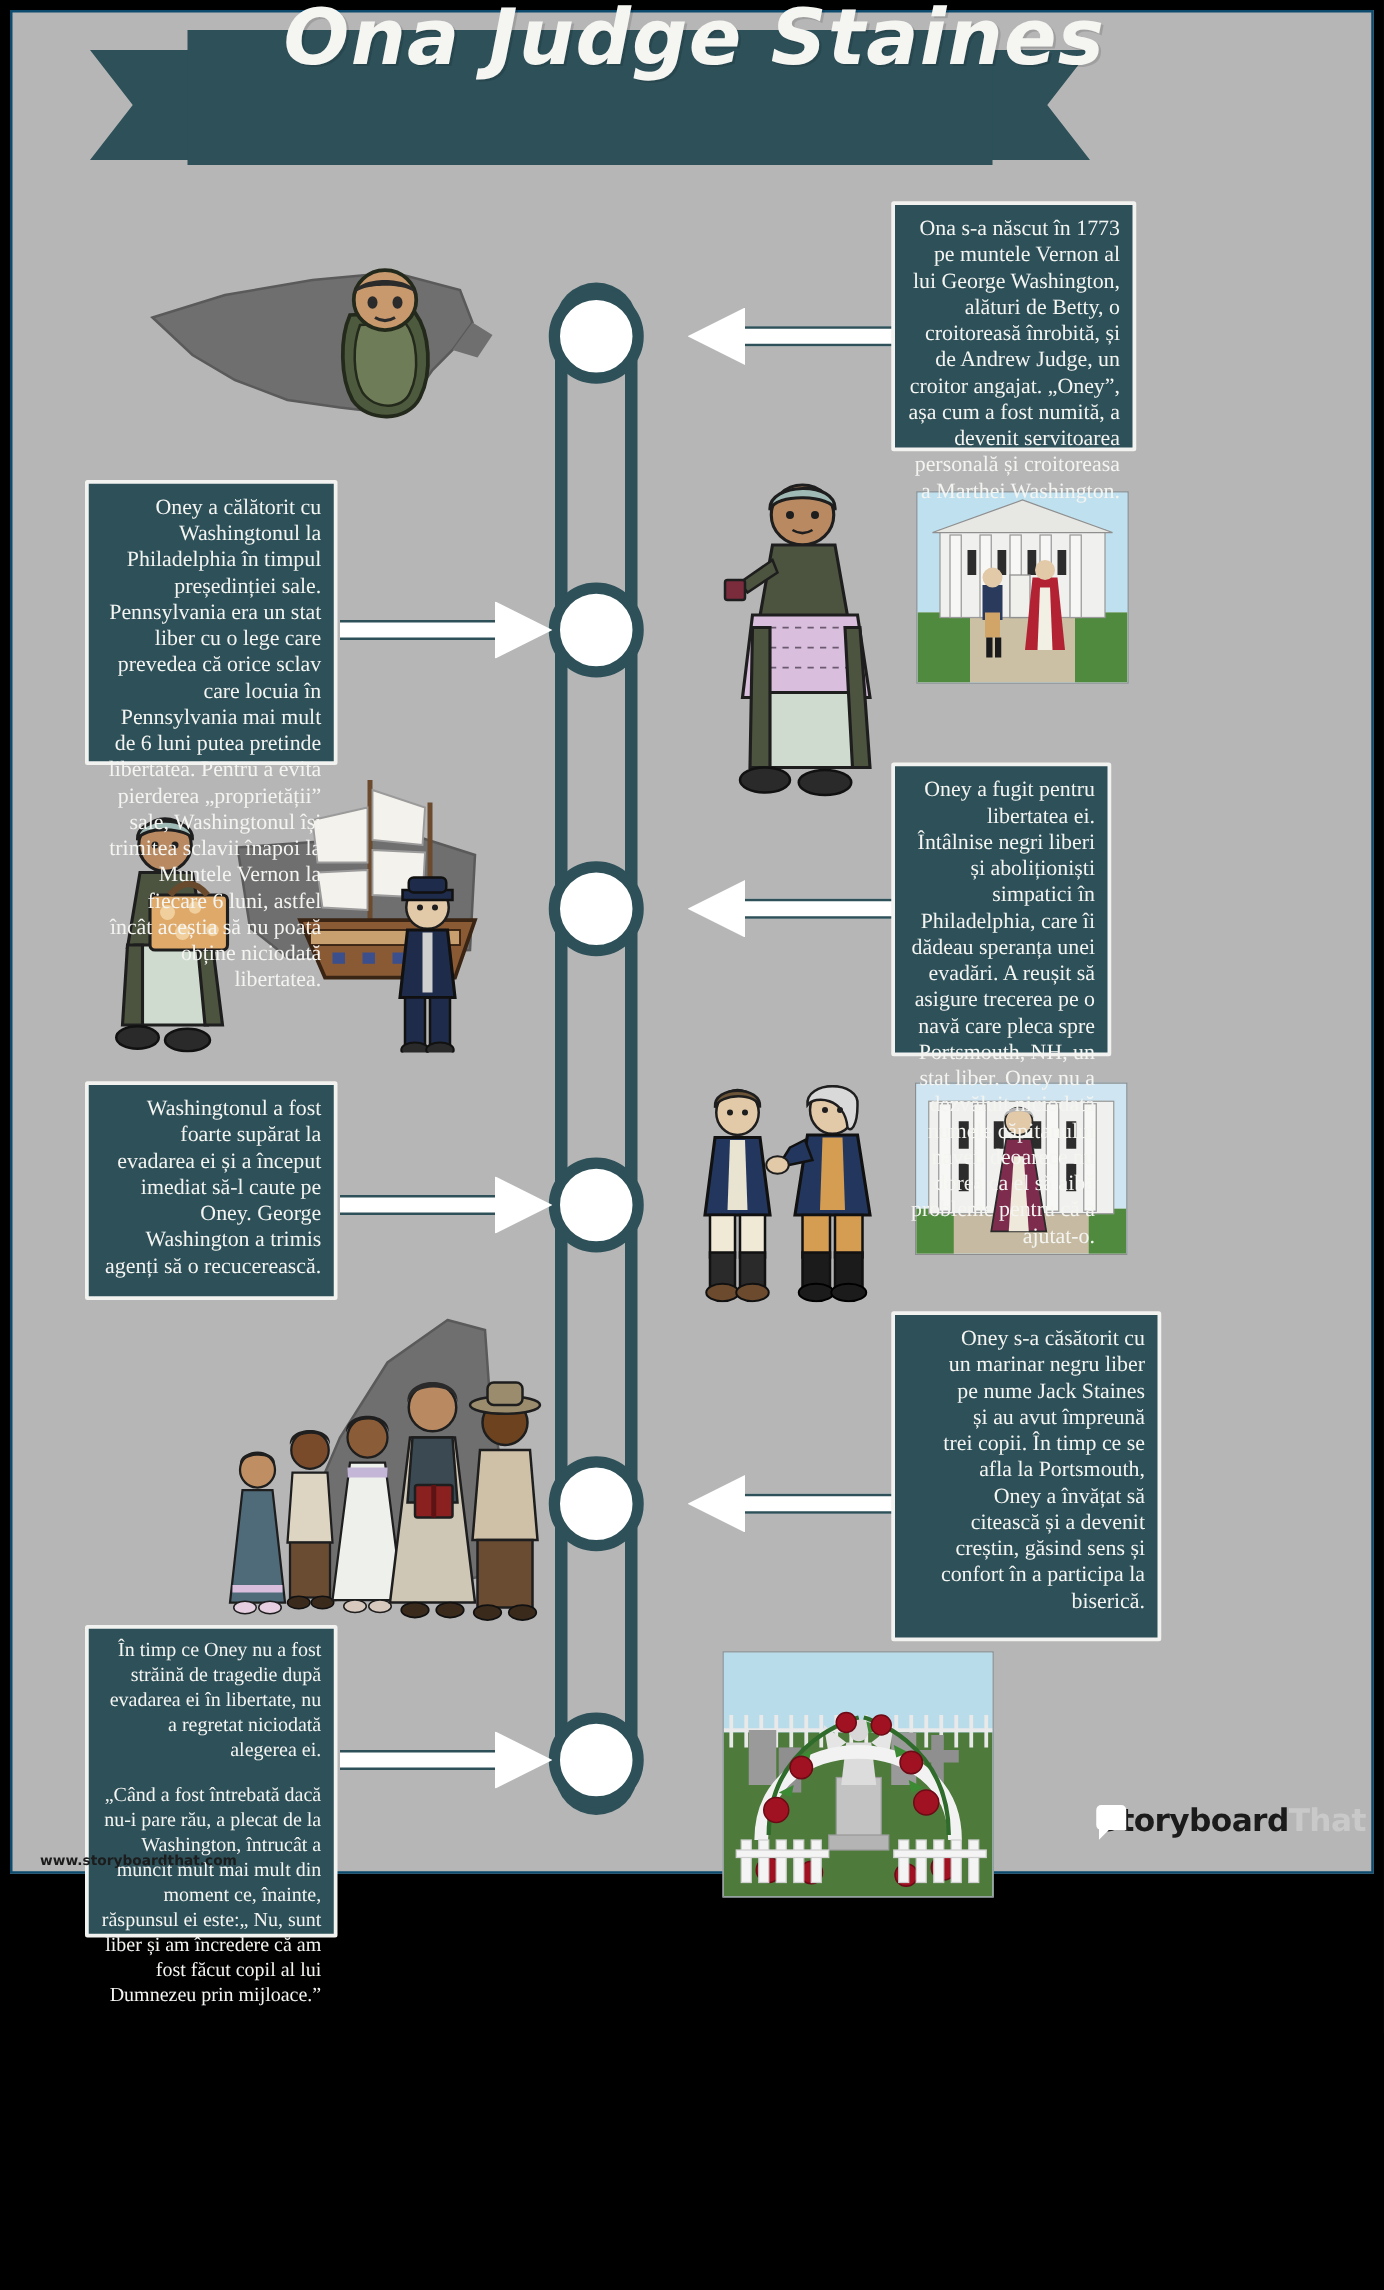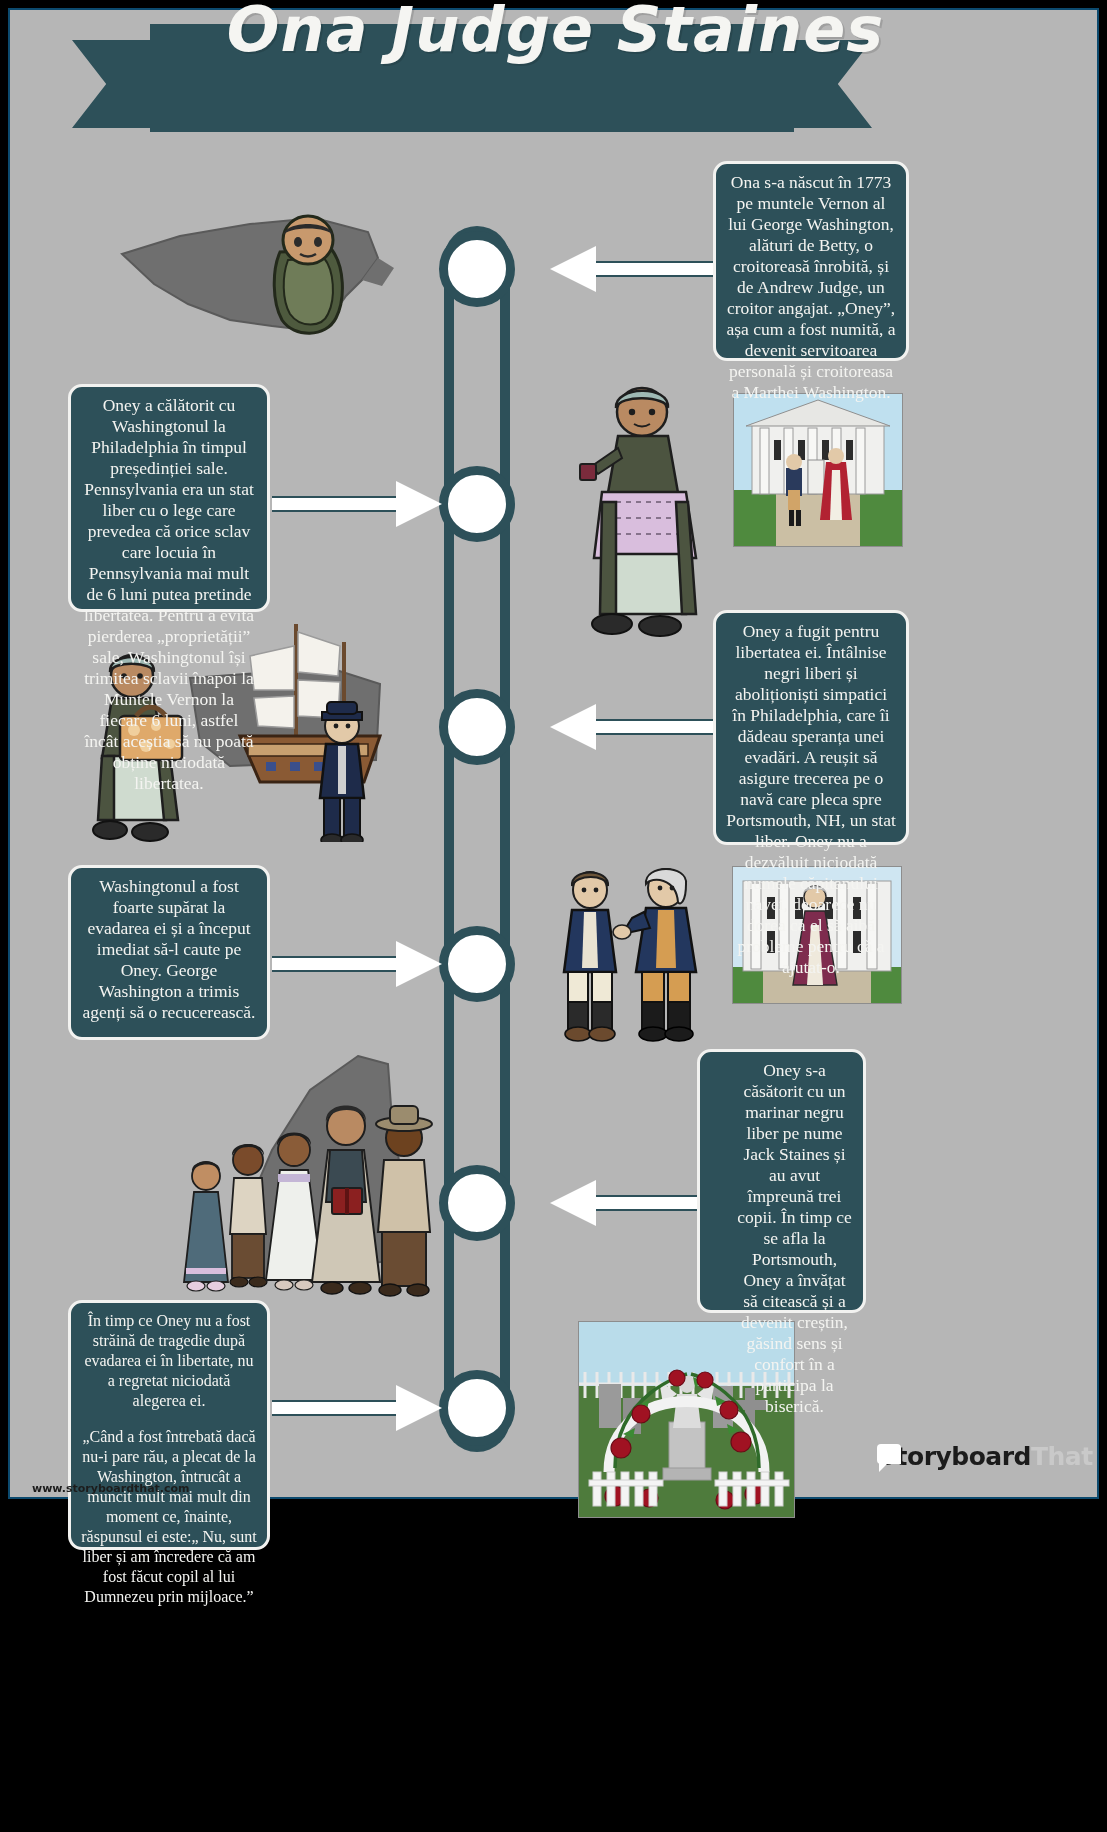--- a/index.html
+++ b/index.html
@@ -46,30 +46,30 @@
      filter:drop-shadow(1px 0 0 #2d5059) drop-shadow(-1px 0 0 #2d5059) drop-shadow(0 1px 0 #2d5059) drop-shadow(0 -1px 0 #2d5059);}
 
   .a1{left:540px;top:236px;width:165px;}
   .a2{left:262px;top:471px;width:170px;}
   .a3{left:540px;top:694px;width:165px;}
   .a4{left:262px;top:931px;width:170px;}
   .a5{left:540px;top:1170px;width:165px;}
   .a6{left:262px;top:1375px;width:170px;}
 
   
-  .tbox{position:absolute;background:#2d5059;border:3px solid #f2f2f0;border-radius:14px;
-     color:#f4f4f1;text-align:center;box-sizing:border-box;padding:8px 10px;
+  .tbox{position:absolute;background:#2d5059;border:3px solid #f2f2f0;border-radius:2px;
+     color:#f4f4f1;text-align:right;box-sizing:border-box;padding:8px 10px;
      font-family:"Liberation Serif", serif;font-size:17.5px;line-height:21px;}
   .tbox p{margin:0;}
   .tbox p + p{margin-top:16px;}
   .b1{left:703px;top:151px;width:196px;height:200px;}
   .b2{left:58px;top:374px;width:202px;height:228px;}
-  .b3{left:703px;top:600px;width:196px;height:235px;}
+  .b3{left:703px;top:600px;width:176px;height:235px;}
   .b4{left:58px;top:855px;width:202px;height:175px;}
-  .b5{left:687px;top:1039px;width:169px;height:264px;padding-left:36px;}
+  .b5{left:703px;top:1039px;width:216px;height:264px;padding-left:36px;}
   .b6{left:58px;top:1290px;width:202px;height:250px;font-size:16px;line-height:20px;}
 
   
   .art{position:absolute;}
   .photo{position:absolute;border:1px solid #8d8d8d;background:#bcd9e8;}
 
   
   .site-url{position:absolute;left:22px;top:1472px;font-family:"DejaVu Sans", sans-serif;
      font-size:11px;font-weight:bold;color:#1c1c1c;}
   .logo{position:absolute;left:860px;top:1424px;width:218px;height:44px;display:flex;align-items:center;gap:8px;}

